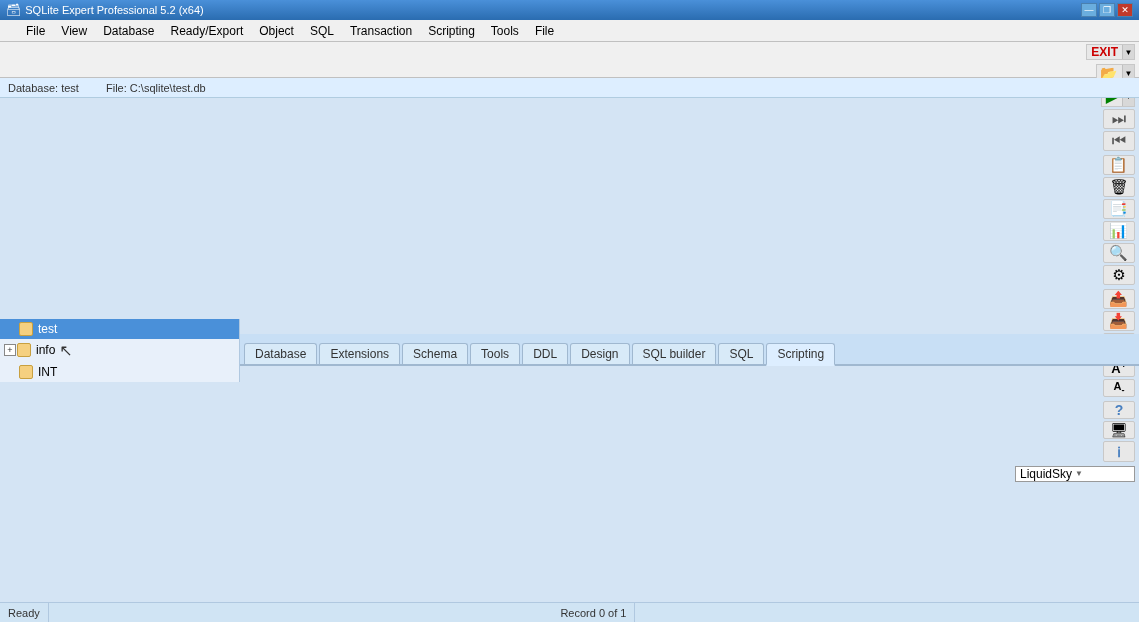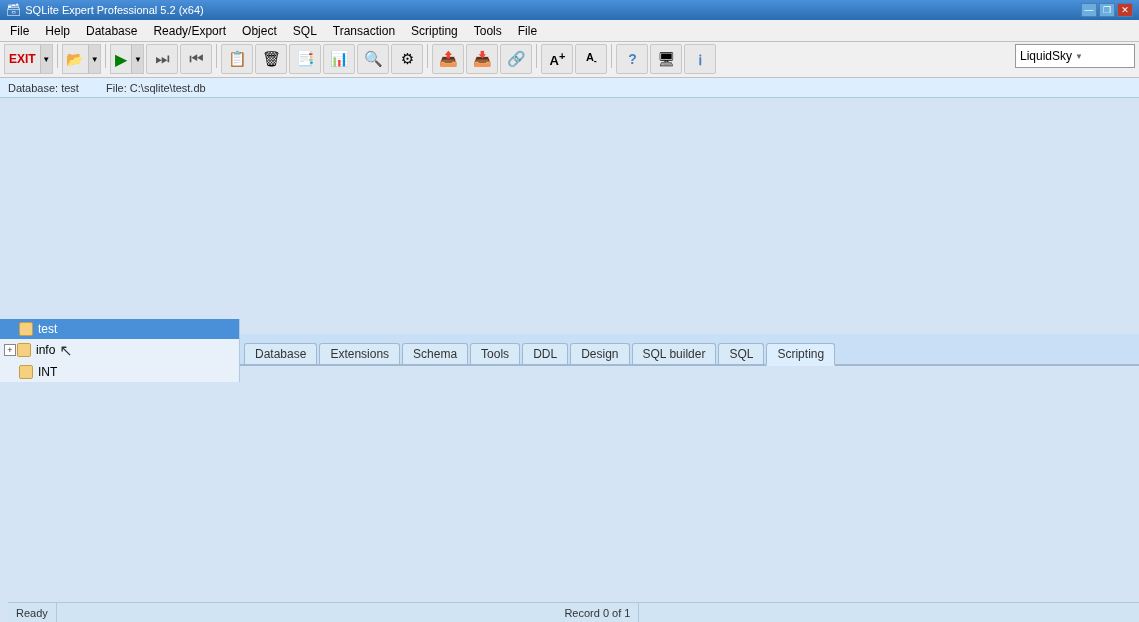--- a/index.html
+++ b/index.html
@@ -37,42 +37,43 @@
     }
 
     
     #menu-bar {
       background: #f0f0f0;
       border-bottom: 1px solid #c0c0c0;
       display: flex;
       align-items: center;
       height: 22px;
       flex-shrink: 0;
-      padding: 0 2px;
+      padding: 0 18px;
     }
     .menu-item {
       padding: 2px 8px;
       font-size: 12px;
       cursor: pointer;
       color: #000;
       height: 100%;
       display: flex;
       align-items: center;
     }
 
     
     #toolbar {
       background: #f0f0f0;
       border-bottom: 1px solid #c0c0c0;
       display: flex;
-      align-items: flex-start;
+      align-items: flex-end;
       height: 36px;
       flex-shrink: 0;
       padding: 2px 4px;
       gap: 2px;
+      flex-direction: column;
     }
     .toolbar-btn {
       width: 32px; height: 30px;
       background: #e8e8e8;
       border: 1px solid #c8c8c8;
       display: flex; align-items: center; justify-content: center;
       cursor: pointer;
       font-size: 14px;
       border-radius: 2px;
     }
@@ -227,21 +228,20 @@
     
     #status-bar {
       background: #d0e4f4;
       border-top: 1px solid #b0c8e0;
       display: flex;
       align-items: center;
       height: 20px;
       flex-shrink: 0;
       font-size: 11px;
       color: #333;
-      margin-left: 8px;
     }
     .status-section {
       padding: 0 8px;
       height: 100%;
       display: flex;
       align-items: center;
       border-right: 1px solid #b0c8e0;
     }
     .status-section:last-child { border-right: none; }
     #status-bar .grow { flex: 1; }
@@ -263,21 +263,21 @@
   </div>
   <div id="title-bar-controls">
     <div class="title-btn">—</div>
     <div class="title-btn">❐</div>
     <div class="title-btn" style="background:#c0392b;">✕</div>
   </div>
 </div>
 
 <div id="menu-bar">
     <div class="menu-item">File</div>
-    <div class="menu-item">Help</div>
+    <div class="menu-item">View</div>
     <div class="menu-item">Database</div>
     <div class="menu-item">Ready/Export</div>
     <div class="menu-item">Object</div>
     <div class="menu-item">SQL</div>
     <div class="menu-item">Transaction</div>
     <div class="menu-item">Scripting</div>
     <div class="menu-item">Tools</div>
     <div class="menu-item">File</div>
   </div>
 

